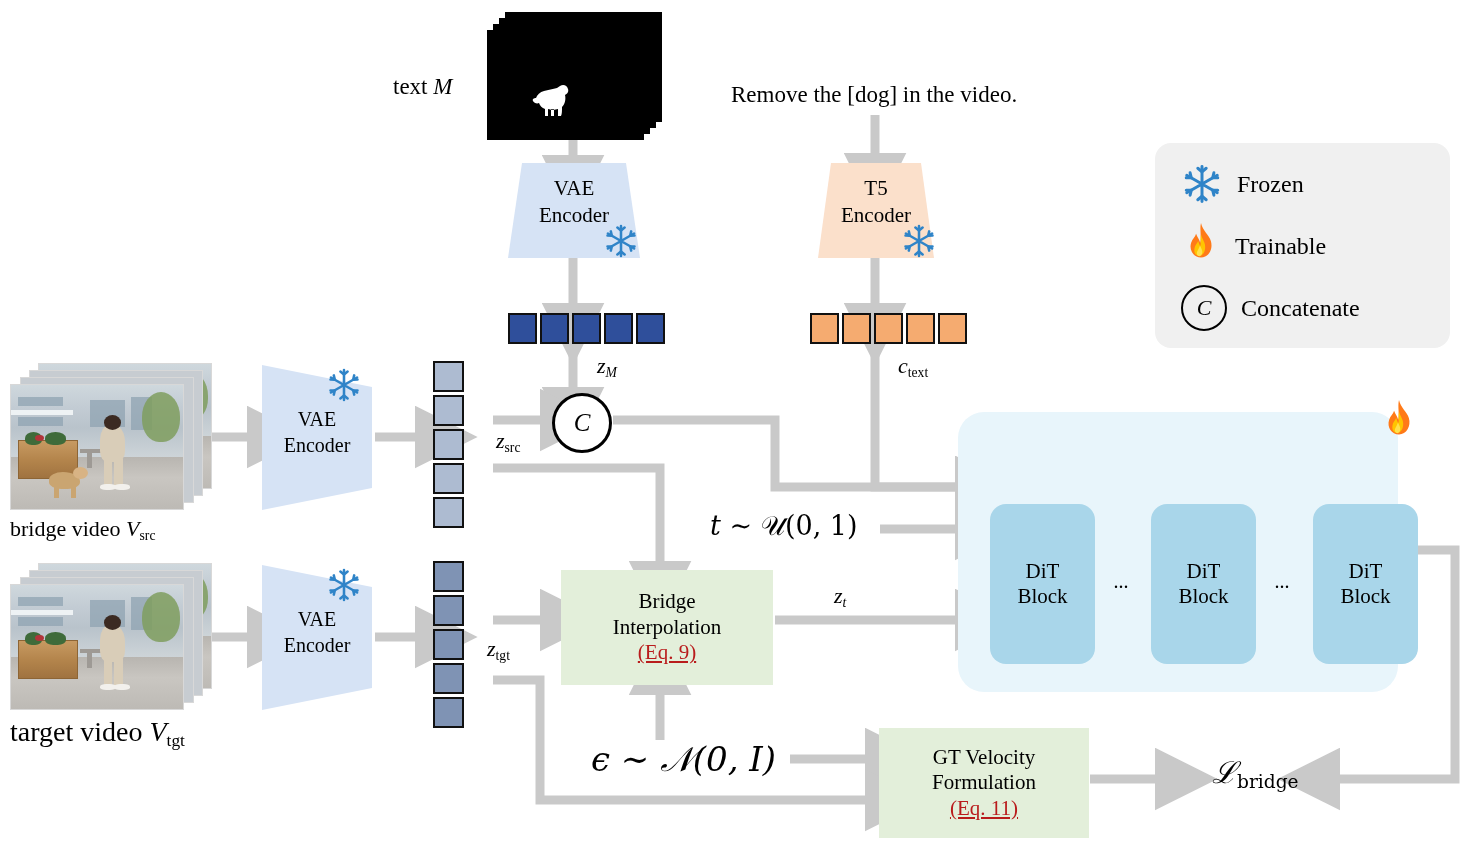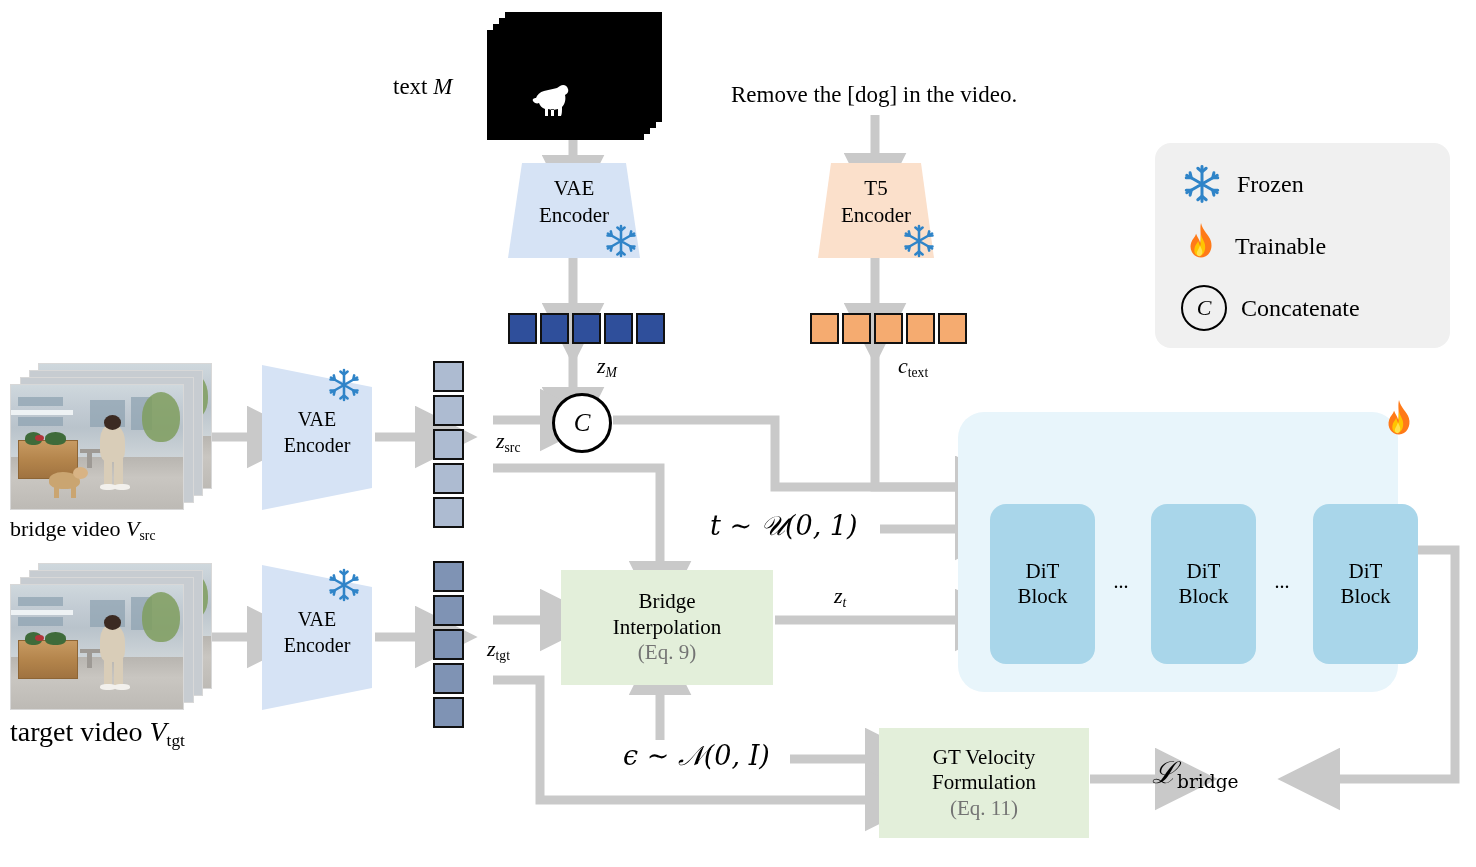--- a/index.html
+++ b/index.html
@@ -44,21 +44,21 @@
   .trap-v{position:absolute;}
 
   
   .tokcol{position:absolute;display:flex;flex-direction:column;gap:3px;}
   .tokrow{position:absolute;display:flex;flex-direction:row;gap:3px;}
   .tok{border:2.5px solid #111;box-sizing:border-box;}
 
   
   .greenbox{position:absolute;background:#e3efda;display:flex;flex-direction:column;
             align-items:center;justify-content:center;text-align:center;line-height:1.22;}
-  .eqred{color:#737373;}
+  .eqred{color:#b91c1c;text-decoration:underline;}
   .modelbox{position:absolute;background:#e8f5fb;border-radius:26px;}
   .modeltitle{position:absolute;width:100%;text-align:center;}
   .ditblk{position:absolute;background:#a9d6ea;border-radius:16px;
           display:flex;flex-direction:column;align-items:center;justify-content:center;
           text-align:center;line-height:1.18;}
   .dots{position:absolute;text-align:center;}
 
   
   .legend{position:absolute;background:#f0f0f0;border-radius:16px;}
   .legrow{position:absolute;display:flex;align-items:center;}
@@ -392,24 +392,24 @@
   <div class="eqred">(Eq. 9)</div>
 </div>
 
 <div class="abs lbl ital" style="left:834px;top:583px;font-size:22px;">
   <span>z</span><sub class="ital">t</sub>
 </div>
 
 <div class="abs lbl" style="left:710px;top:510px;font-size:27px;font-family:'DejaVu Serif',serif;">
   <span class="ital">t</span>
   <span>∼</span>
-  <span style="font-style:italic;">𝒰(0, 1)</span>
-</div>
-
-<div class="abs lbl" style="left:591px;top:740px;font-size:27px;font-family:'DejaVu Serif',serif;margin-left:32px;">
+  <span style="">𝒰(0, 1)</span>
+</div>
+
+<div class="abs lbl" style="left:591px;top:740px;font-size:34px;font-family:'DejaVu Serif',serif;">
   <span class="ital">ϵ</span>
   <span>∼</span>
   <span style="font-style:italic;">𝒩(0, I)</span>
 </div>
 
 <div class="greenbox" style="left:879px;top:728px;width:210px;height:110px;font-size:21px;">
   <div>GT Velocity</div>
   <div>Formulation</div>
   <div class="eqred">(Eq. 11)</div>
 </div>
@@ -434,21 +434,21 @@
 <svg class="abs" style="left:1379px;top:400px;" width="40" height="46" viewBox="0 0 24 28">
   <path d="M12,0 C13,5 17,7 18,11 C19.5,16 16.5,21 12,21 C7.5,21 4.5,16.5 6,12
            C6.8,9.5 8.5,8.5 9,6.5 C10,9 11,10 11.5,12 C12.5,9 11,4 12,0 Z" fill="#ff7a18"></path>
   <path d="M12,7 C12.7,10 15,12 14.5,15.5 C14.1,18.4 12.6,20 11,20
            C9,20 7.6,18.2 8,15.6 C8.3,13.6 9.6,12.6 10.3,11 C10.8,12.8 11.3,13.6 11.6,14.5
            C12.2,12.2 11.4,9.6 12,7 Z" fill="#ffc400"></path>
   <path d="M11.4,13.5 C11.9,15.2 13,16.3 12.8,18 C12.6,19.4 11.8,20.2 11,20.2
            C10,20.2 9.3,19.3 9.5,18 C9.7,16.8 10.6,16 11.4,13.5 Z" fill="#ffe14d"></path>
 </svg>
 
-<div class="abs lbl" style="left:1152px;top:756px;font-size:30px;font-family:'DejaVu Serif',serif;">
+<div class="abs lbl" style="left:1212px;top:756px;font-size:30px;font-family:'DejaVu Serif',serif;">
   <span class="ital">ℒ</span><sub>bridge</sub>
 </div>
 
 <div class="legend" style="left:1155px;top:143px;width:295px;height:205px;">
   <div class="legrow" style="left:26px;top:16px;width:250px;height:50px;">
     <svg width="42" height="42" viewBox="0 0 24 24">
       <g stroke="#2f84c8" stroke-width="1.7" stroke-linecap="round" fill="none">
         <path d="M12,2 L12,22 M3.3,7 L20.7,17 M3.3,17 L20.7,7"></path>
         <path d="M12,5 L9.6,3 M12,5 L14.4,3 M12,19 L9.6,21 M12,19 L14.4,21"></path>
         <path d="M5.9,8.5 L3,8.4 M5.9,8.5 L5.2,5.6 M18.1,15.5 L21,15.6 M18.1,15.5 L18.8,18.4"></path>

